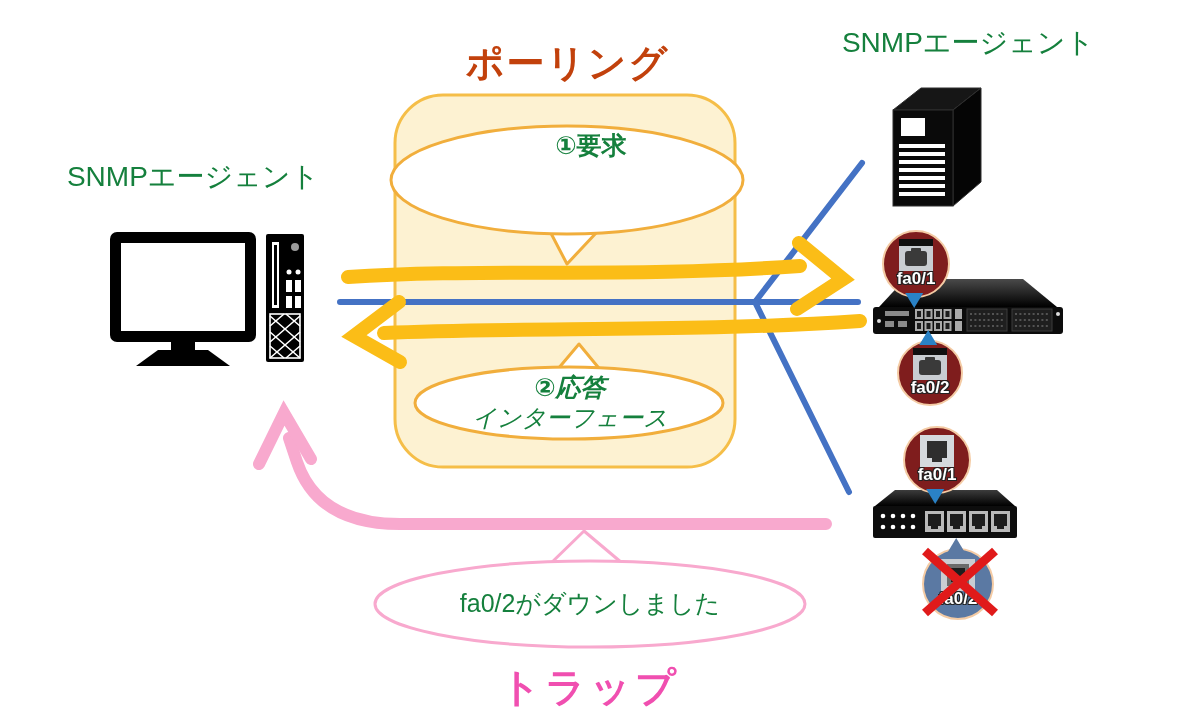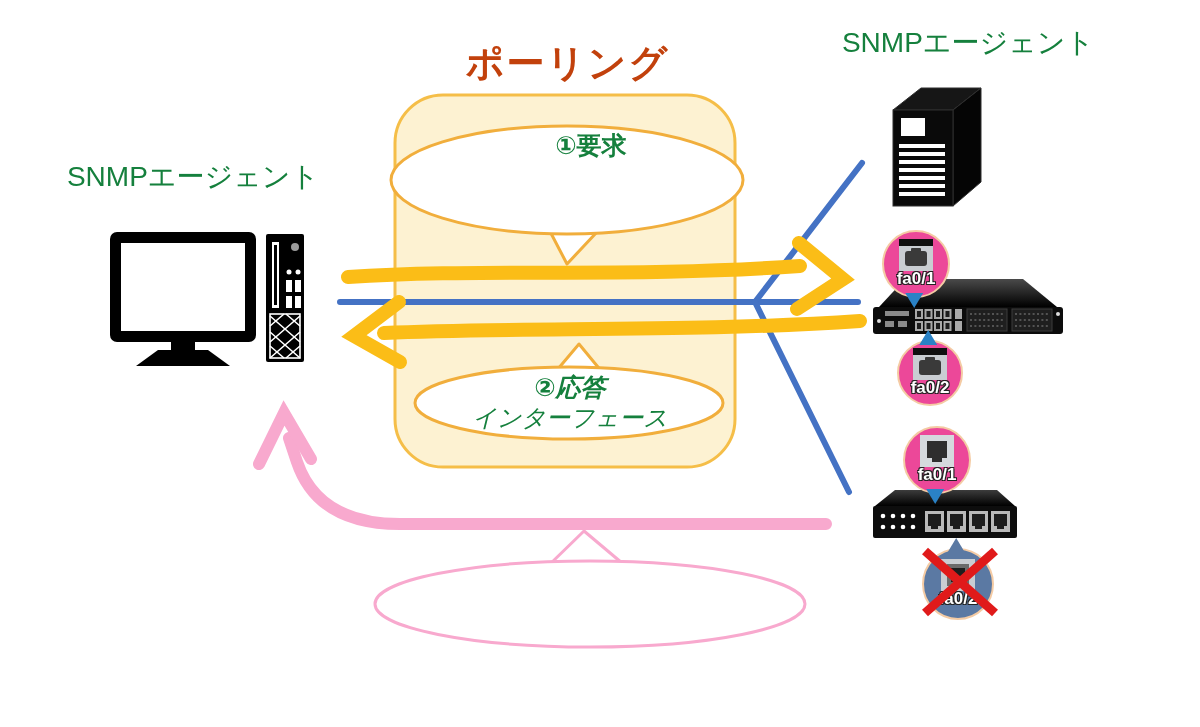--- a/index.html
+++ b/index.html
@@ -18,21 +18,21 @@
   .label-agent{left:828px;top:24px;width:280px;font-size:28px;z-index:4;}
   
   .bubble-text{z-index:4;line-height:1.25;}
   .bt-request{left:424px;top:130px;width:334px;font-size:24px;}
   .bt-response{left:420px;top:372px;width:300px;font-size:24px;font-style:italic;}
   .bt-trap{left:380px;top:588px;width:420px;font-size:25px;}
   .bubble-heading{font-weight:bold;font-size:25px;}
   
   .balloon{
     position:absolute;z-index:3;border-radius:50%;
-    border:2px solid #F4CBA4;background:#ec4899;
+    border:2px solid #F4CBA4;background:#7f1d1d;
     display:flex;flex-direction:column;align-items:center;justify-content:center;
     box-sizing:border-box;
   }
   .balloon .ptr{position:absolute;width:0;height:0;left:50%;transform:translateX(-60%);}
   .ptr-down{bottom:-12px;border-left:9px solid transparent;border-right:9px solid transparent;border-top:15px solid #2A82C6;}
   .ptr-up{top:-12px;border-left:9px solid transparent;border-right:9px solid transparent;border-bottom:15px solid #2A82C6;}
   .balloon-down{background:#5B79A3;}
   .balloon-down .ptr-up{border-bottom-color:#5B79A3;}
   .balloon-label{
     color:#fff;font-weight:bold;font-size:17px;margin-top:-2px;
@@ -251,15 +251,19 @@
 
   <div class="abs txt bubble-text bt-request">
     <div class="bubble-heading">①要求</div>
   </div>
 
   <div class="abs txt bubble-text bt-response">
     <div class="bubble-heading">②応答</div>
     <div>インターフェース</div>
   </div>
 
-
+  <div class="abs txt bubble-text bt-trap">
+    <div>fa0/2がダウンしました</div>
+  </div>
+
+  <div class="abs txt title-trap">トラップ</div>
 
 </div>
 
 </body></html>

